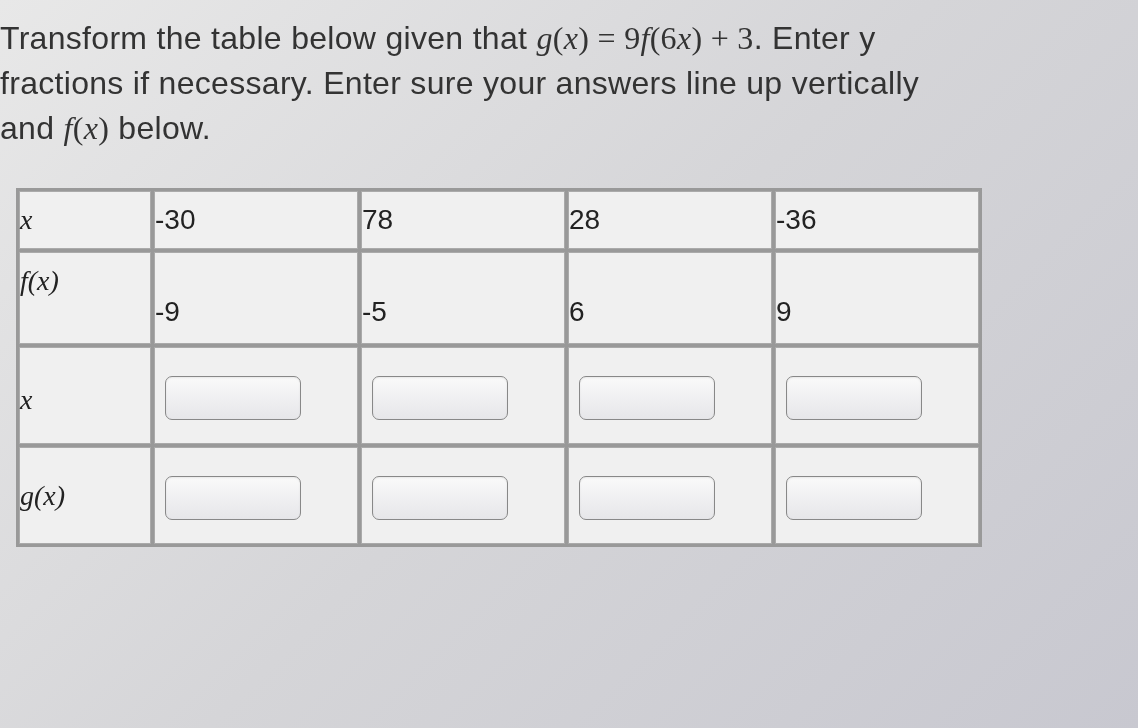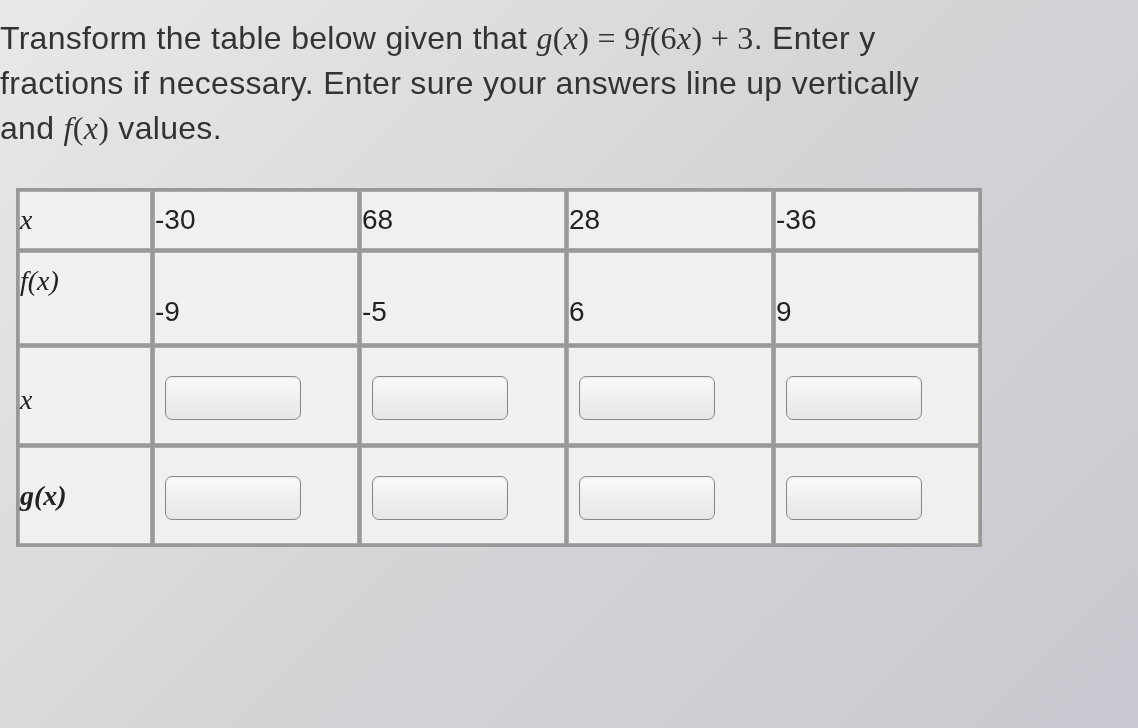--- a/index.html
+++ b/index.html
@@ -51,21 +51,21 @@
       font-family: 'Times New Roman', serif;
       font-style: italic;
       font-size: 28px;
       text-align: left;
       padding: 0 14px;
       color: #222;
       background: #eeeeee;
     }
     .row2 .hdr-cell { height: 92px; }
     .row3 .hdr-cell { height: 96px; }
-    .row4 .hdr-cell { height: 96px; font-weight: bold; }
+    .row4 .hdr-cell { height: 96px; }
     
     .data-cell {
       width: 204px;
       height: 58px;
       font-size: 28px;
       text-align: left;
       padding: 0 12px;
       color: #222;
       font-family: Arial, sans-serif;
       background: #efefef;
@@ -90,30 +90,30 @@
       vertical-align: middle;
     }
     .row3 .hdr-cell { padding-top: 36px; vertical-align: top;}
   </style>
 </head>
 <body>
 
 <div class="instruction">
   <span>Transform the table below given that </span><span class="math-italic">g</span><span class="math">(</span><span class="math-italic">x</span><span class="math">)</span><span class="math"> = 9</span><span class="math-italic">f</span><span class="math">(6</span><span class="math-italic">x</span><span class="math">)</span><span class="math"> + 3</span><span>. Enter y</span><br>
   <span>fractions if necessary.  Enter sure your answers line up vertically </span><br>
-  <span>and </span><span class="math-italic">f</span><span class="math">(</span><span class="math-italic">x</span><span class="math">)</span><span> values.</span>
+  <span>and </span><span class="math-italic">f</span><span class="math">(</span><span class="math-italic">x</span><span class="math">)</span><span> below.</span>
 </div>
 
 <div class="table-wrap">
   <table class="tbl">
     <tbody>
         <tr class="row1">
       <td class="hdr-cell"><span class="math-italic">x</span></td>
       <td class="data-cell">-30</td>
-      <td class="data-cell">68</td>
+      <td class="data-cell">78</td>
       <td class="data-cell">28</td>
       <td class="data-cell">-36</td>
     </tr>
     <tr class="row2">
       <td class="hdr-cell" style="vertical-align:top;padding-top:12px;"><span class="math-italic">f</span><span class="math">(</span><span class="math-italic">x</span><span class="math">)</span></td>
       <td class="data-cell">-9</td>
       <td class="data-cell">-5</td>
       <td class="data-cell">6</td>
       <td class="data-cell">9</td>
     </tr>

